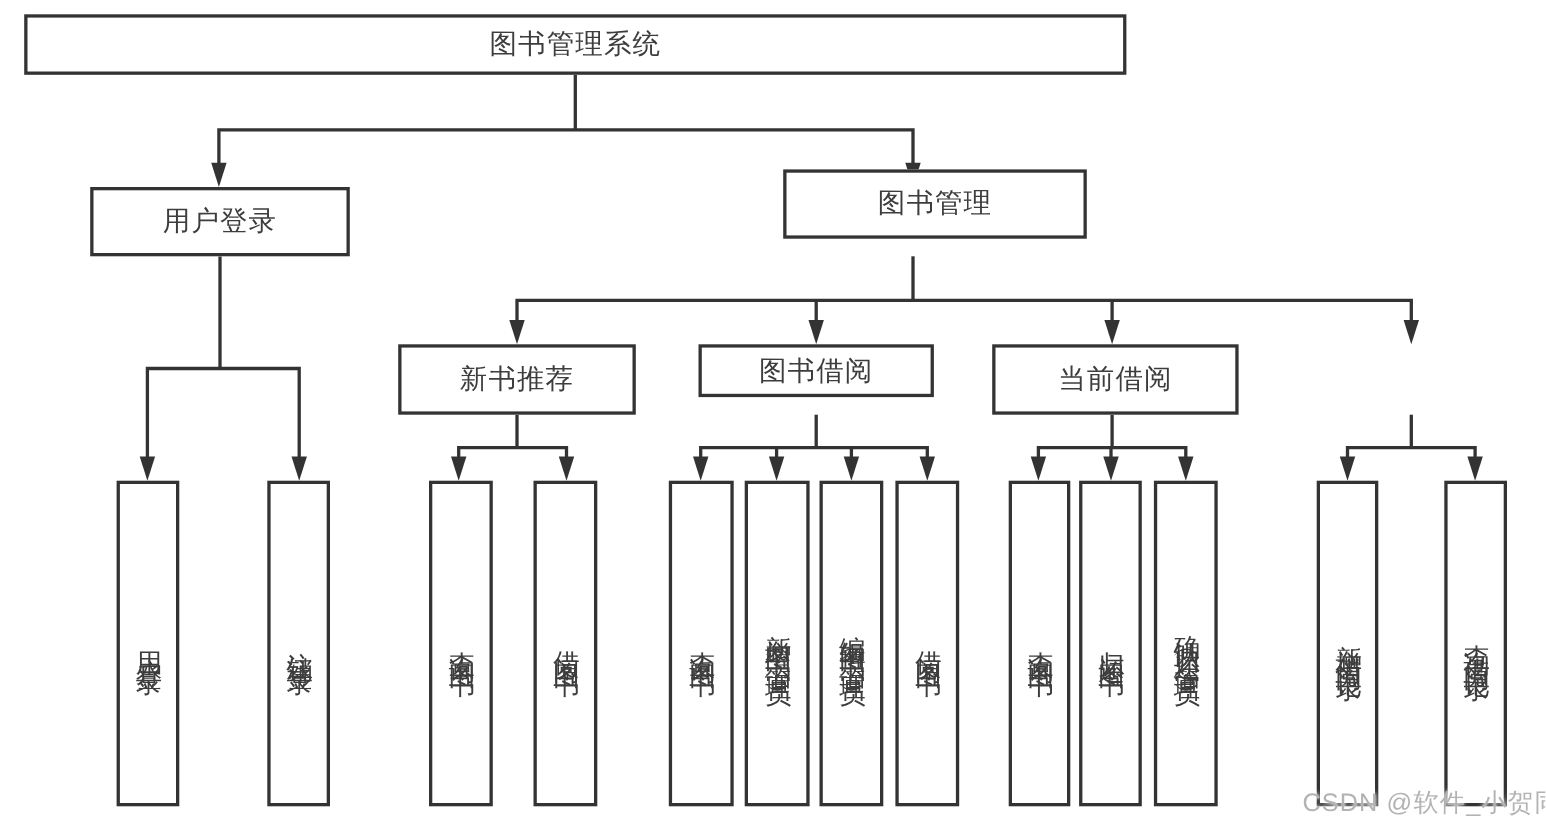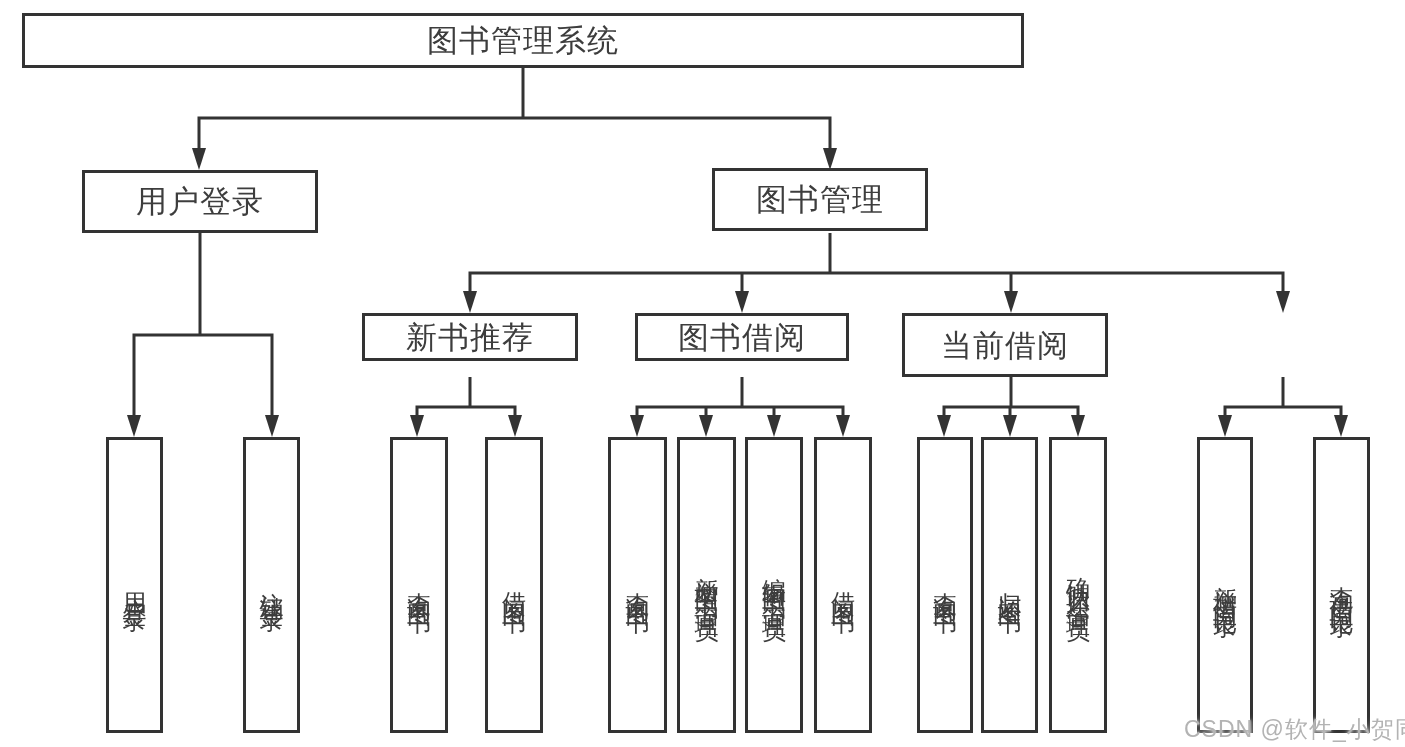--- a/index.html
+++ b/index.html
@@ -13,21 +13,21 @@
   #wires{position:absolute;left:0;top:0;width:1405px;height:747px;}
   .node{
     position:absolute;
     box-sizing:border-box;
     border:3px solid #333333;
     background:#ffffff;
     display:flex;align-items:center;justify-content:center;
     color:#3d3d3d;
   }
   .node.h span{
-    font-size:31px;
+    font-size:25px;
     letter-spacing:1px;
     white-space:nowrap;
     line-height:1;
   }
   .node.v span{
     writing-mode:vertical-rl;
     text-orientation:mixed;
     font-size:24px;
     letter-spacing:6px;
     line-height:1;
@@ -108,31 +108,31 @@
     </g>
   </svg>
 
   <div class="node h" style="left:22px;top:13px;width:1002px;height:55px">
     <span>图书管理系统</span>
   </div>
 
   <div class="node h" style="left:82px;top:170px;width:236px;height:63px">
     <span>用户登录</span>
   </div>
-  <div class="node h" style="left:712px;top:168px;width:216px;height:63px">
+  <div class="node h" style="left:712px;top:154px;width:276px;height:63px">
     <span>图书管理</span>
   </div>
 
-  <div class="node h" style="left:362px;top:313px;width:216px;height:48px">
+  <div class="node h" style="left:362px;top:313px;width:216px;height:64px">
     <span>新书推荐</span>
   </div>
   <div class="node h" style="left:635px;top:313px;width:214px;height:48px">
     <span>图书借阅</span>
   </div>
-  <div class="node h" style="left:902px;top:313px;width:206px;height:64px">
+  <div class="node h" style="left:902px;top:313px;width:224px;height:64px">
     <span>当前借阅</span>
   </div>
 
   <div class="node v" style="left:106px;top:437px;width:57px;height:296px">
     <span>用户登录</span>
   </div>
   <div class="node v" style="left:243px;top:437px;width:57px;height:296px">
     <span>注销登录</span>
   </div>
 

